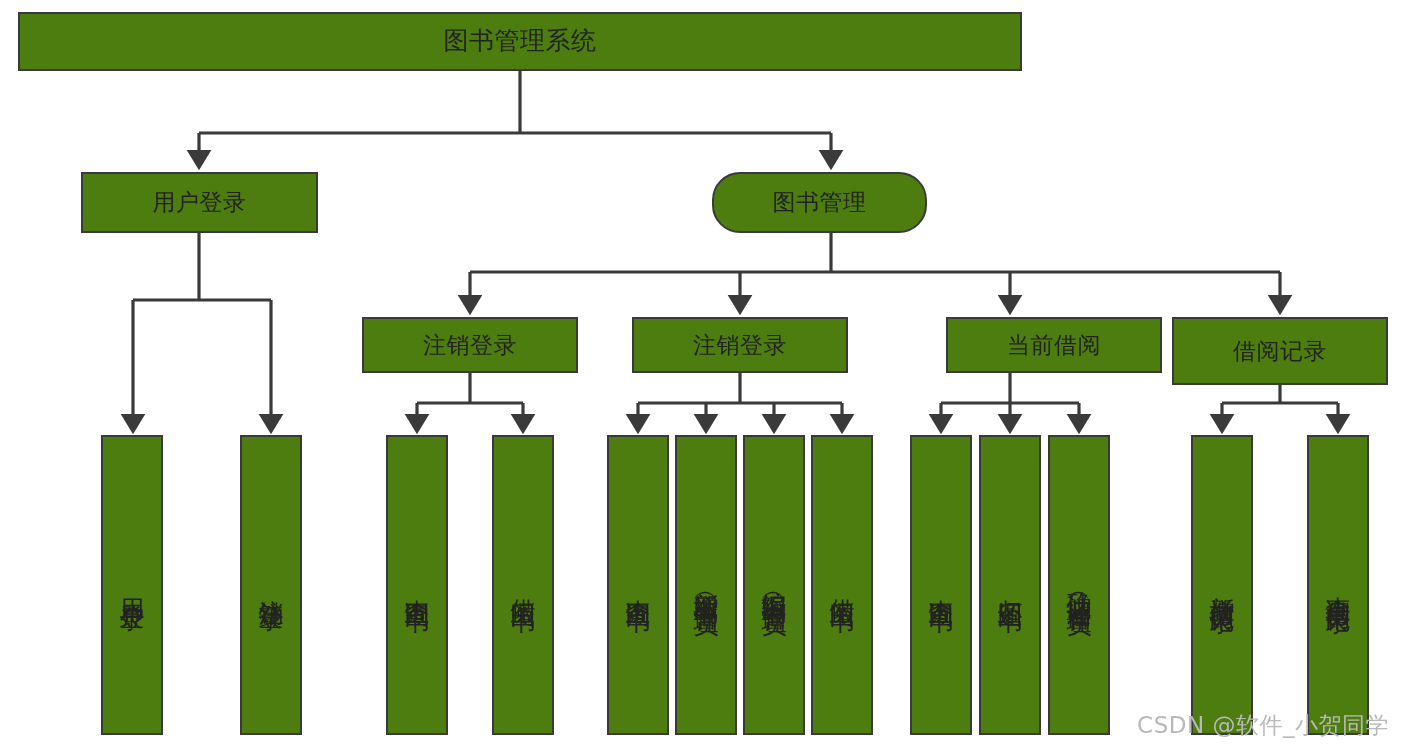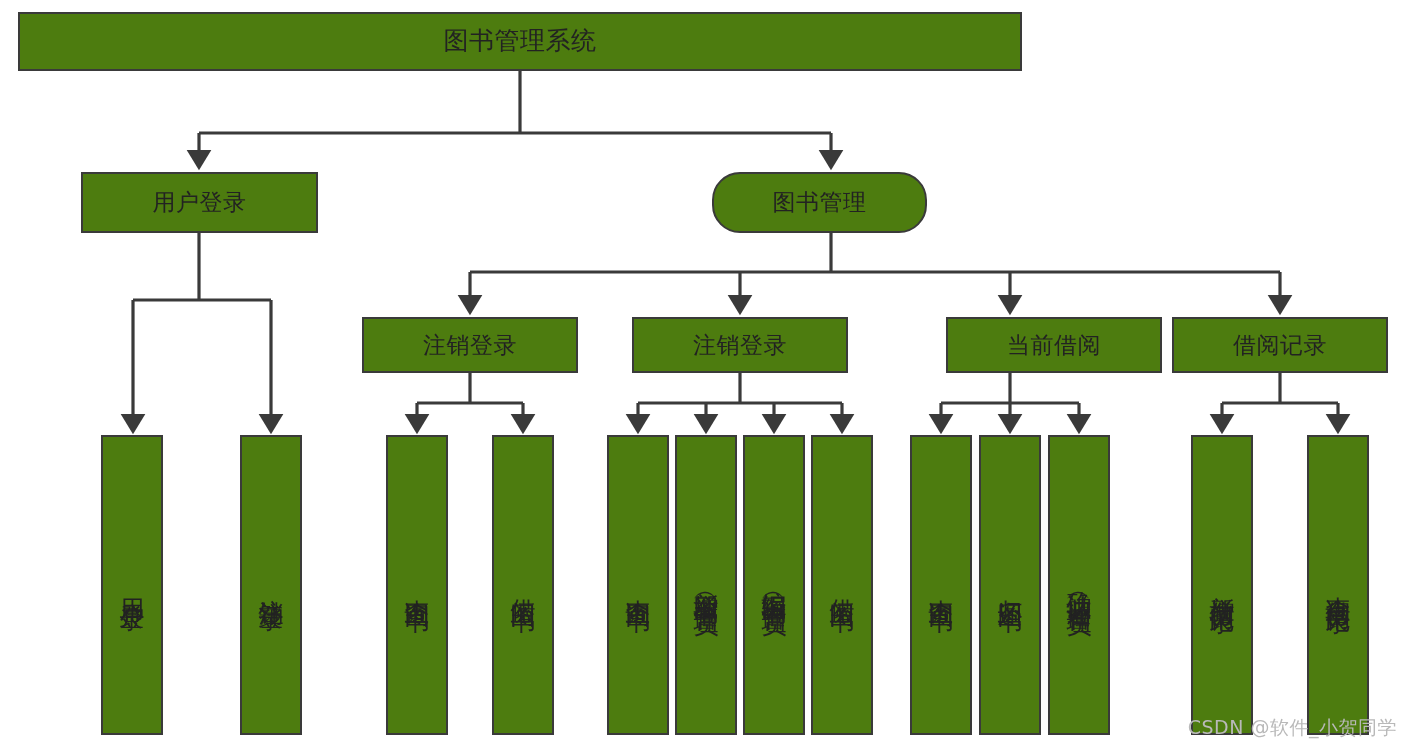--- a/index.html
+++ b/index.html
@@ -37,23 +37,23 @@
     writing-mode:vertical-rl;
     text-orientation:upright;
     font-size:25px;
     line-height:1.08;
     letter-spacing:3px;
     padding:6px 0;
     white-space:nowrap;
   }
   .watermark{
     position:absolute;
-    right:8px;
+    right:16px;
     bottom:6px;
-    font-size:19px;
+    font-size:23px;
     color:#b9b9b9;
     letter-spacing:0.5px;
     white-space:nowrap;
     z-index:5;
     font-family:"DejaVu Sans","Liberation Sans",sans-serif;
   }
   svg#edges{position:absolute;left:0;top:0;width:1405px;height:747px;z-index:1;pointer-events:none;}
 </style>
 </head>
 <body>
@@ -123,21 +123,21 @@
 
   <div class="node h" style="left:362px;top:317px;width:216px;height:56px;">
     <span>注销登录</span>
   </div>
   <div class="node h" style="left:632px;top:317px;width:216px;height:56px;">
     <span>注销登录</span>
   </div>
   <div class="node h" style="left:902px;top:317px;width:216px;height:56px;margin-left:44px;">
     <span>当前借阅</span>
   </div>
-  <div class="node h" style="left:1172px;top:317px;width:216px;height:56px;">
+  <div class="node h" style="left:1172px;top:317px;width:216px;height:68px;">
     <span>借阅记录</span>
   </div>
 
   <div class="node v" style="left:101px;top:435px;width:62px;height:300px;">
     <span>用户登录</span>
   </div>
   <div class="node v" style="left:240px;top:435px;width:62px;height:300px;">
     <span>注销登录</span>
   </div>
 

